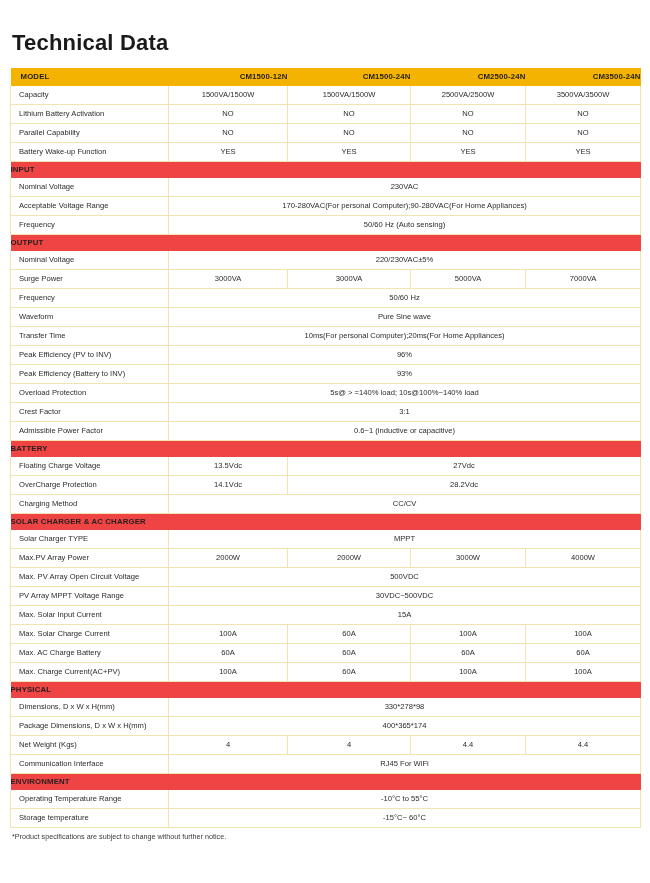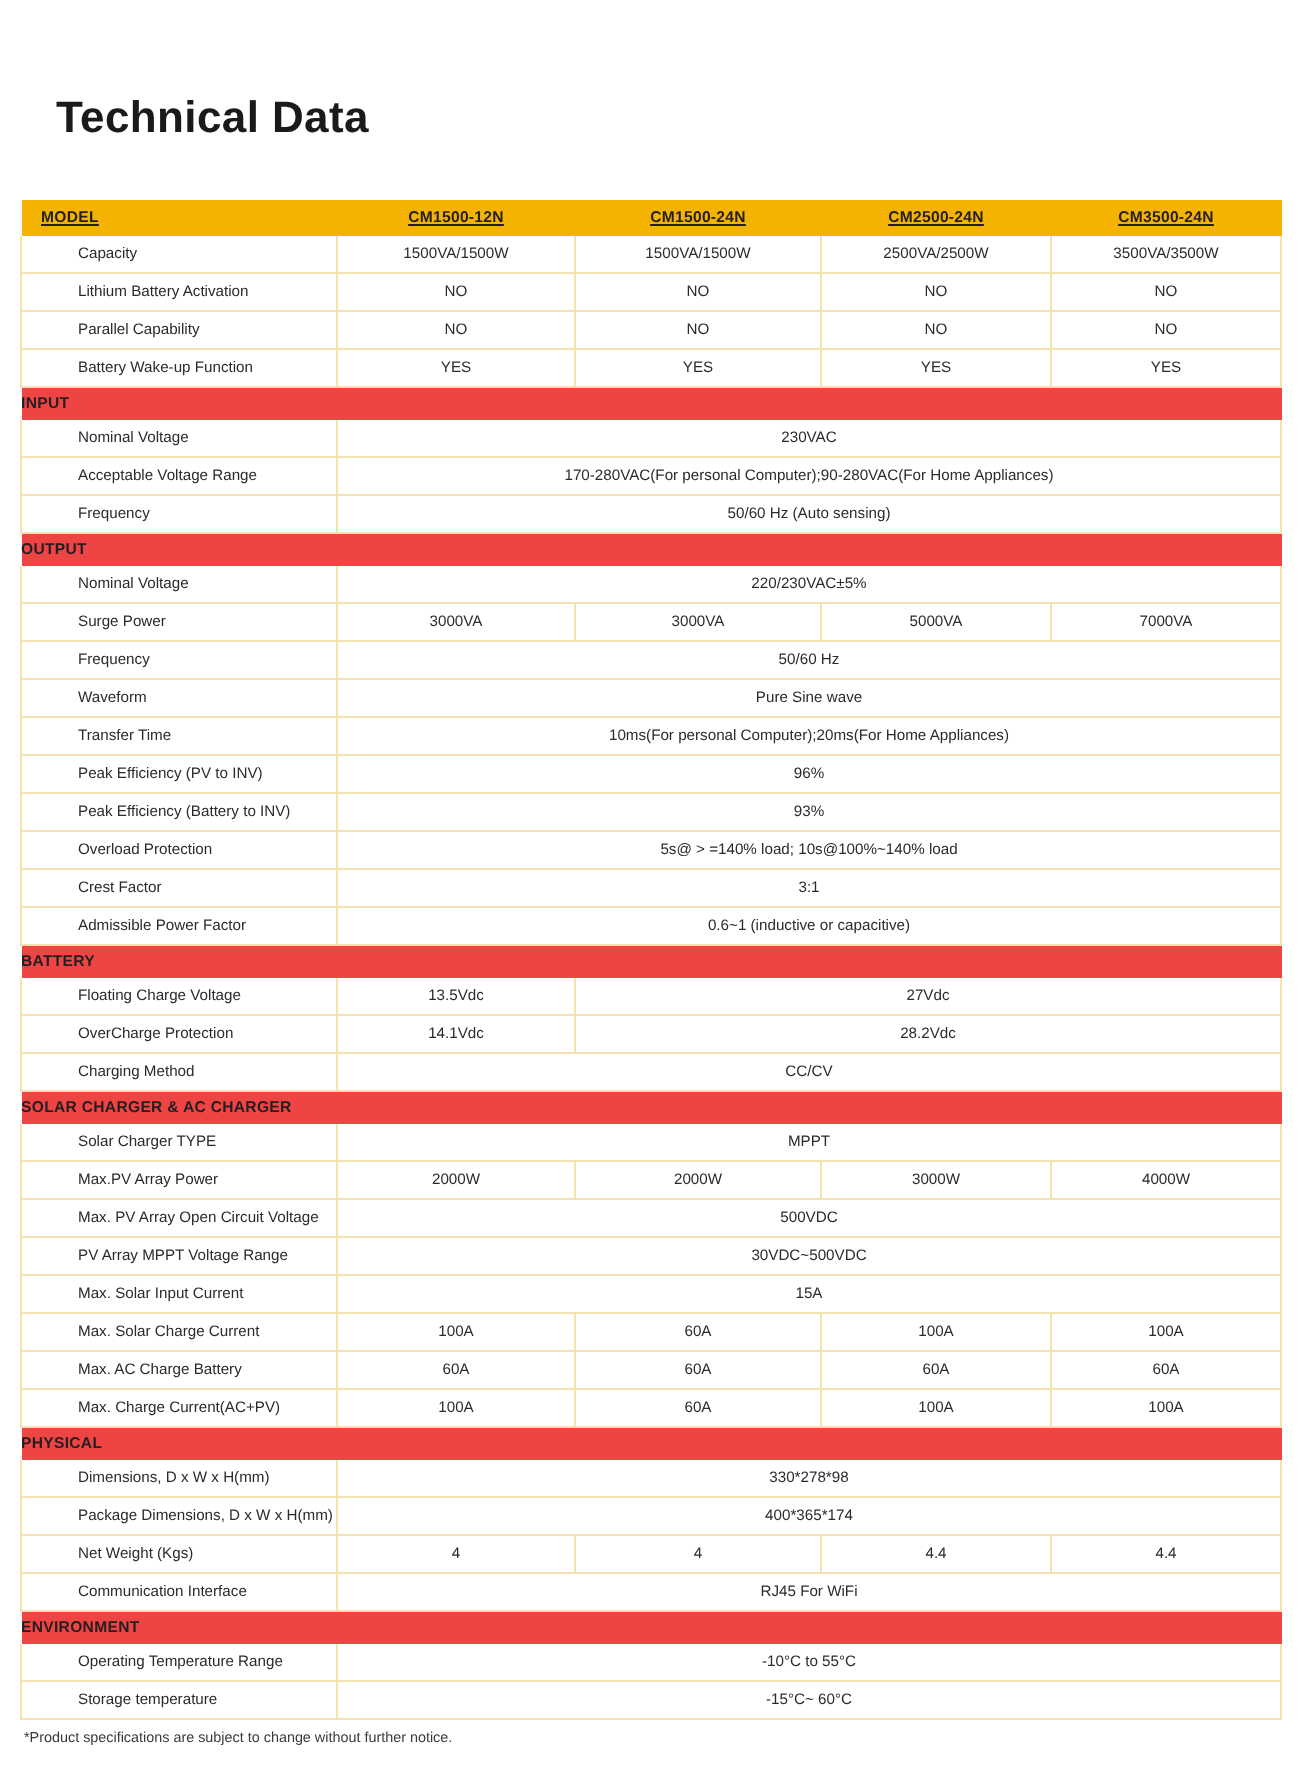--- a/index.html
+++ b/index.html
@@ -19,21 +19,21 @@
     height: 883px;
     position: relative;
     box-sizing: border-box;
     padding: 0 10px;
   }
   .page-title {
     font-size: 22px;
     font-weight: bold;
     letter-spacing: 0.2px;
     color: #1a1a1a;
-    margin: 16px;
+    margin: 0;
     padding: 32px 0 14px 2px;
     line-height: 1;
   }
   table.spec {
     width: 630px;
     border-collapse: collapse;
     table-layout: fixed;
     font-size: 7.6px;
   }
   table.spec td {
@@ -48,28 +48,27 @@
   col.c-v4 { width: 115px; }
 
   .hdr td {
     background: #f5b301;
     color: #231f20;
     font-weight: bold;
     height: 18px;
     line-height: 18px;
     font-size: 7.8px;
     letter-spacing: 0.15px;
-    text-decoration: underline;
   }
   .hdr td.lbl {
     padding-left: 10px;
     text-align: left;
   }
   .hdr td.val {
-    text-align: center;
+    text-align: right;
     margin-top: 30px;
   }
   .section td {
     background: #ef4444;
     color: #231f20;
     font-weight: bold;
     height: 16px;
     line-height: 16px;
     font-size: 7.8px;
     padding-left: 10px;
@@ -78,21 +77,21 @@
   }
   tr.row td {
     height: 18px;
     line-height: 18px;
     border-bottom: 1px solid #f3e3b0;
     background: #ffffff;
     font-size: 7.6px;
     color: #2b2b2b;
   }
   tr.row td.lbl {
-    padding-left: 28px;
+    padding-left: 8px;
     text-align: left;
     border-right: 1px solid #f3e3b0;
     border-left: 1px solid #f3e3b0;
   }
   tr.row td.val {
     text-align: center;
     border-right: 1px solid #f3e3b0;
   }
   .footnote {
     font-size: 7.2px;

